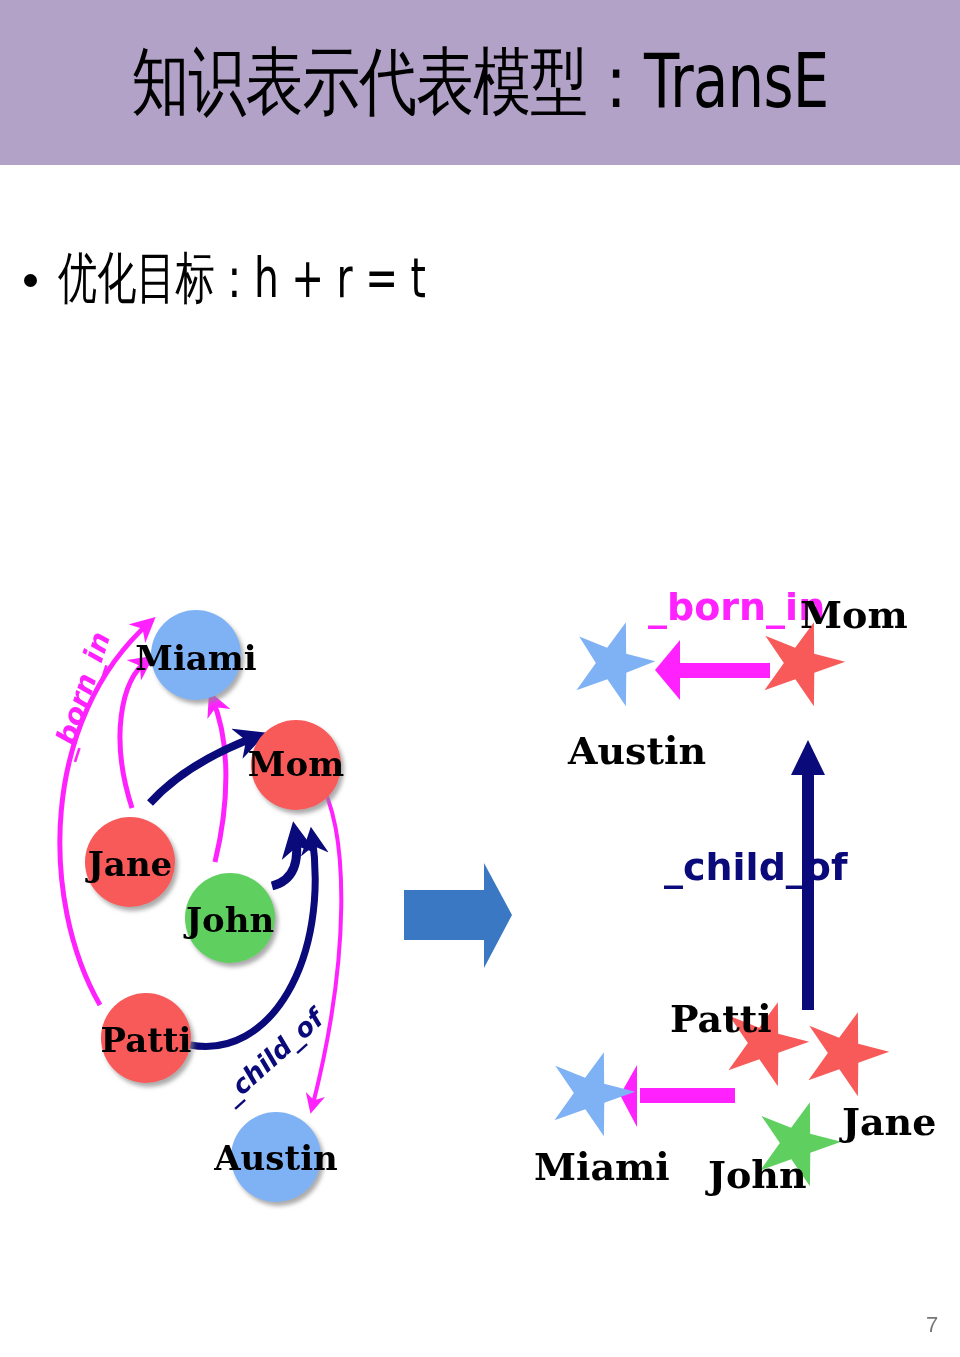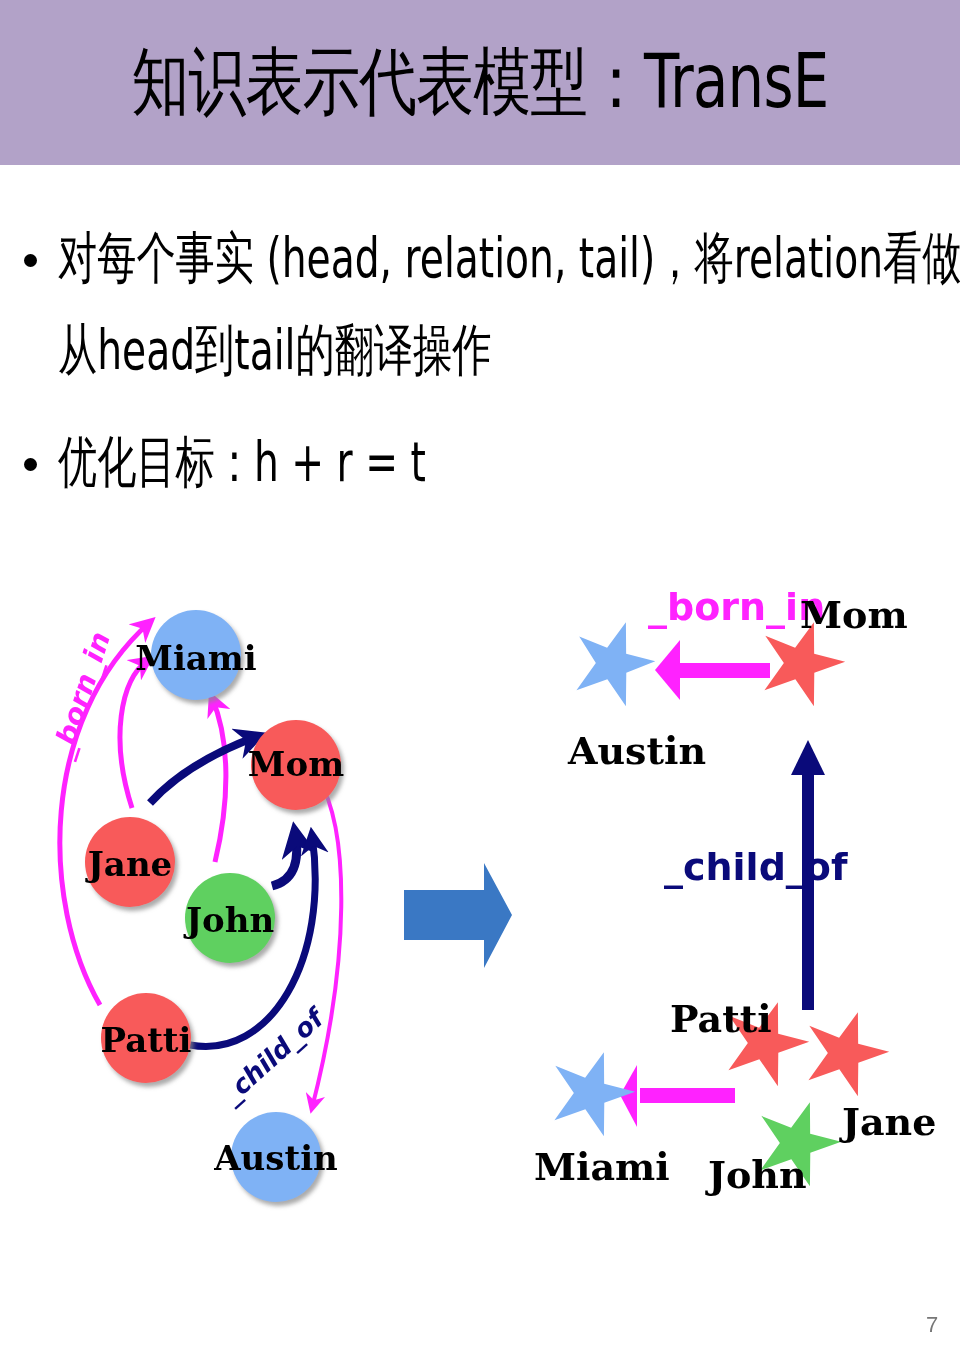--- a/index.html
+++ b/index.html
@@ -19,25 +19,20 @@
   .lbl-sans { font-family:"DejaVu Sans", sans-serif; font-weight:bold; }
   .page-num { position:absolute; left:926px; top:1312px; font-size:22px; color:#777; font-family:"Liberation Sans", sans-serif; }
 </style>
 </head>
 <body>
 
 <div class="title-bar"></div>
 <div class="title">知识表示代表模型：TransE</div>
 
 <div class="bullets">
-  <div class="bullet">
-    <span class="dot"></span>
-    <div><span class="txt">对每个事实 (head, relation, tail)，将relation看做</span></div>
-    <div><span class="txt">从head到tail的翻译操作</span></div>
-  </div>
   <div class="bullet b2">
     <span class="dot"></span>
     <div><span class="txt">优化目标：h + r = t</span></div>
   </div>
 </div>
 
 <svg width="960" height="1357" viewBox="0 0 960 1357">
   <defs>
     <marker id="mag" viewBox="0 0 10 10" refX="7" refY="5" markerWidth="5" markerHeight="5" orient="auto">
       <path d="M0,0 L10,5 L0,10 L3,5 z" fill="#ff22ff"></path>

